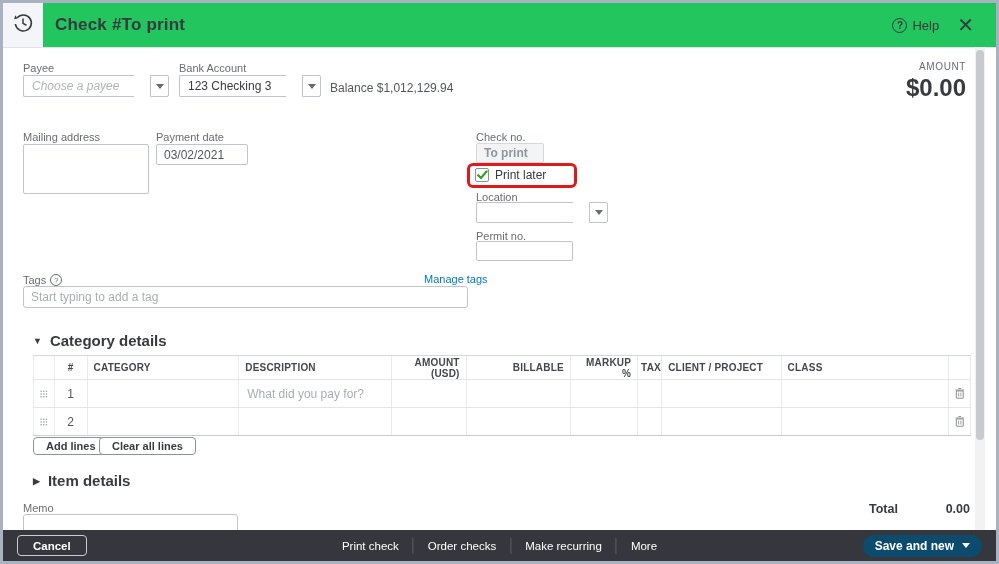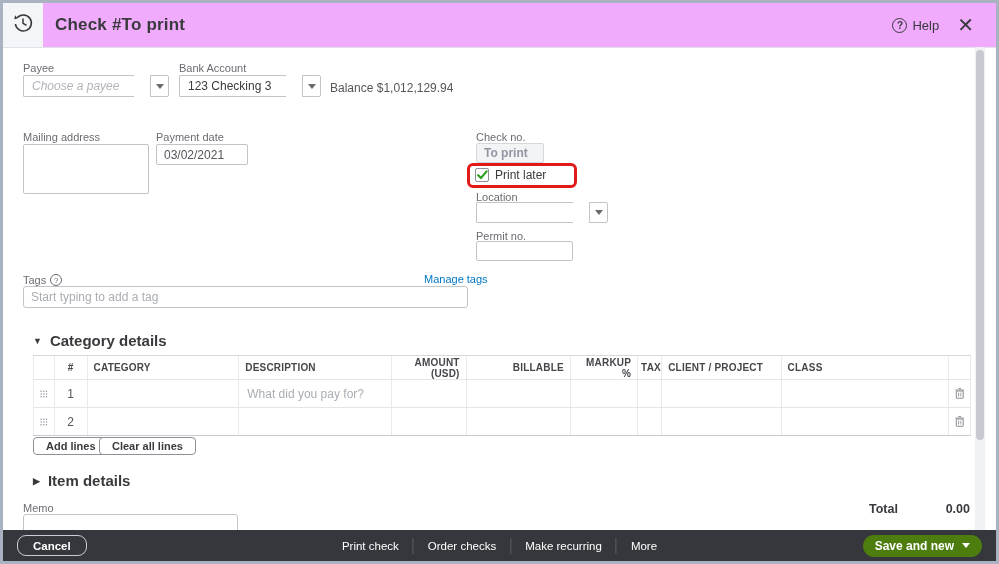--- a/index.html
+++ b/index.html
@@ -1,18 +1,18 @@
 <!DOCTYPE html>
 <html><head>
 <meta charset="utf-8">
 <style>
   html,body{margin:0;padding:0;background:#e9ebee;font-family:"Liberation Sans",sans-serif;}
   .frame{position:relative;width:999px;height:564px;background:#fff;border:3px solid #a9b2c0;box-sizing:border-box;overflow:hidden;}
   
-  .hdr{position:absolute;top:0;left:0;right:0;height:44px;background:#f0abfc;border-bottom:1px solid #dfe2e6;display:flex;align-items:center;}
+  .hdr{position:absolute;top:0;left:0;right:0;height:44px;background:#22c55e;border-bottom:1px solid #dfe2e6;display:flex;align-items:center;}
   .hdr-iconbox{width:40px;height:44px;background:#f4f5f8;display:flex;align-items:center;justify-content:center;flex:0 0 40px;}
   .hdr-title{margin-left:12px;font-size:17px;font-weight:700;color:#393a3d;letter-spacing:.2px;}
   .hdr-right{margin-left:auto;display:flex;align-items:center;gap:18px;padding-right:22px;}
   .help{display:flex;align-items:center;gap:5px;color:#393a3d;font-size:13px;cursor:pointer;}
   .qcircle{width:15px;height:15px;border:1.5px solid #393a3d;border-radius:50%;display:flex;align-items:center;justify-content:center;font-size:10px;font-weight:700;color:#393a3d;box-sizing:border-box;}
   .closex{font-size:20px;color:#393a3d;cursor:pointer;line-height:1;}
   
   .lbl{position:absolute;font-size:11px;color:#6b6c72;}
   .inp{position:absolute;border:1px solid #c1c4c8;border-radius:2px;background:#fff;font-family:"Liberation Sans",sans-serif;font-size:12px;color:#53565a;box-sizing:border-box;padding:0 7px;}
   .inp::placeholder{color:#a9adb3;}
@@ -57,25 +57,25 @@
   .c-class{width:175px;}
   .c-trash{width:23px;justify-content:center;}
   .cellinput{border:none;outline:none;width:100%;font-family:"Liberation Sans",sans-serif;font-size:12px;color:#701a75;background:transparent;}
   .cellinput::placeholder{color:#a9adb3;}
   .smallbtn{position:absolute;height:18px;border:1px solid #8d9096;border-radius:4px;background:#fff;font-family:"Liberation Sans",sans-serif;font-size:11px;font-weight:700;color:#393a3d;padding:0 12px;cursor:pointer;}
   
   .total-lbl{position:absolute;left:866px;top:499px;font-size:12.5px;font-weight:600;color:#393a3d;}
   .total-val{position:absolute;right:26px;top:499px;font-size:12.5px;font-weight:600;color:#393a3d;}
   
   .ftr{position:absolute;left:0;right:0;bottom:0;height:31px;background:#35373c;display:flex;align-items:center;z-index:10;}
-  .cancel{margin-left:14px;height:21px;border:1px solid #c9ccd1;border-radius:9px;background:transparent;color:#fff;font-family:"Liberation Sans",sans-serif;font-size:11.5px;font-weight:700;padding:0 15px;cursor:pointer;text-align:right;}
+  .cancel{margin-left:14px;height:21px;border:1px solid #c9ccd1;border-radius:4px;background:transparent;color:#fff;font-family:"Liberation Sans",sans-serif;font-size:11.5px;font-weight:700;padding:0 15px;cursor:pointer;text-align:right;}
   .ftr-center{position:absolute;left:50%;transform:translateX(-50%);display:flex;align-items:center;gap:14px;}
   .ftr-act{color:#fff;font-size:11.5px;cursor:pointer;white-space:nowrap;}
   .ftr-div{width:1px;height:16px;background:#5c5f64;}
-  .save{position:absolute;right:14px;height:22px;background:#4d7c0f;border:none;border-radius:12px;color:#fff;font-family:"Liberation Sans",sans-serif;font-size:12px;font-weight:700;display:flex;align-items:center;gap:8px;padding:0 12px;cursor:pointer;}
+  .save{position:absolute;right:14px;height:22px;background:#0c4a6e;border:none;border-radius:12px;color:#fff;font-family:"Liberation Sans",sans-serif;font-size:12px;font-weight:700;display:flex;align-items:center;gap:8px;padding:0 12px;cursor:pointer;}
   .caret-w{width:0;height:0;border-left:4px solid transparent;border-right:4px solid transparent;border-top:5px solid #fff;}
   
   .sbar{position:absolute;top:44px;bottom:31px;right:11px;width:10px;background:#f1f2f4;}
   .sthumb{position:absolute;top:3px;left:1px;width:8px;height:390px;background:#c7cad0;border-radius:4px;}
   textarea.inp{resize:none;}
 </style>
 </head>
 <body>
 
 <div class="frame">
@@ -114,20 +114,24 @@
     <div class="dd-btn">
         <span class="caret"></span>
       </div>
   </div>
 
   <div style="position:absolute;left:327px;top:78px;font-size:12px;color:#53565a;">
     <span>Balance</span>
     <span>$1,012,129.94</span>
   </div>
 
+  <div class="amount">
+    <div class="a-lbl">AMOUNT</div>
+    <div class="a-val">$0.00</div>
+  </div>
 
   <div class="lbl" style="left:20px;top:128px;">Mailing address</div>
   <textarea class="inp" style="left: 20px; top: 141px; width: 126px; height: 50px;"></textarea>
 
   <div class="lbl" style="left:153px;top:128px;">Payment date</div>
   <input class="inp" style="left: 153px; top: 141px; width: 92px; height: 21px;" value="03/02/2021">
 
   <div class="lbl" style="left:473px;top:128px;">Check no.</div>
   <input class="inp" style="left: 473px; top: 140px; width: 68px; height: 20px; background: rgb(243, 244, 246); color: rgb(144, 150, 160); border-color: rgb(212, 215, 220); font-weight: bold;" readonly="" value="To print">
 

